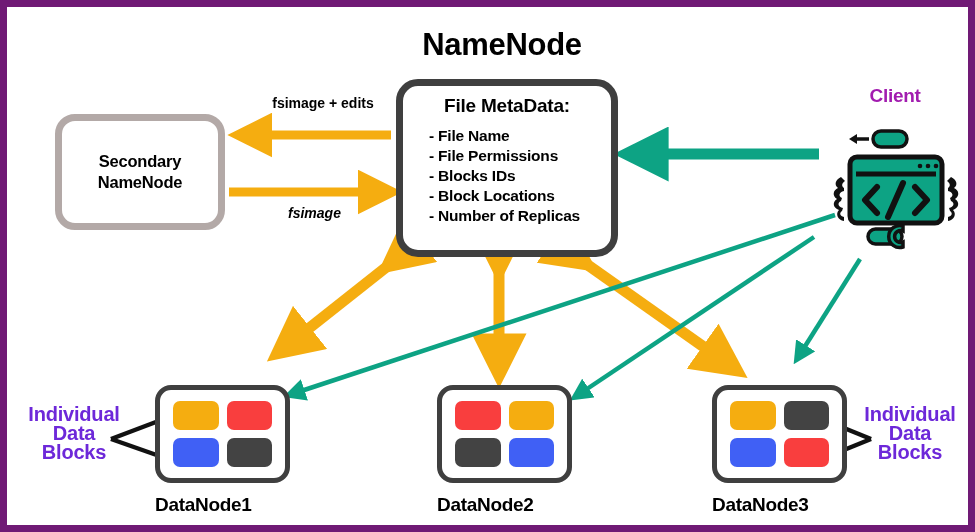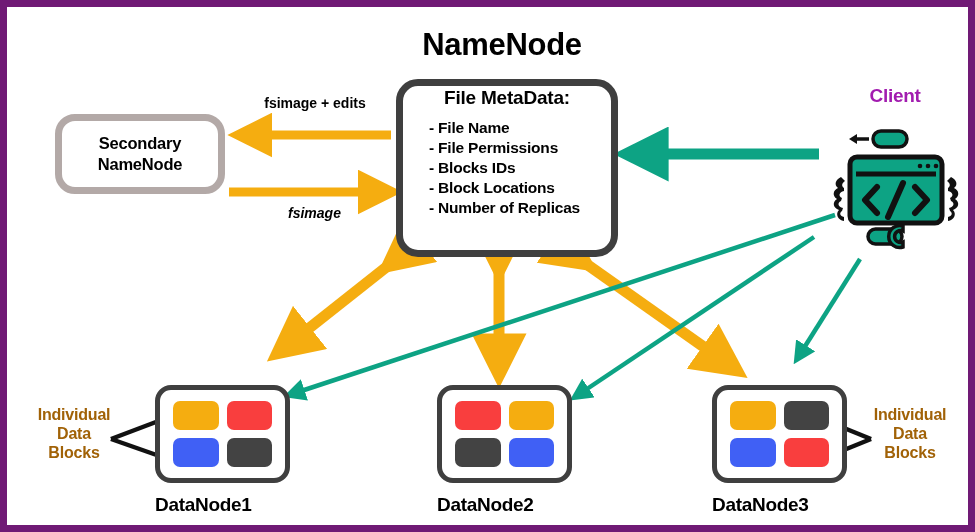--- a/index.html
+++ b/index.html
@@ -16,40 +16,40 @@
     position:absolute;left:330px;top:20px;width:330px;text-align:center;
     font-size:31px;font-weight:bold;color:#000;letter-spacing:-0.3px;
   }
   #namenode-box{
     left:389px;top:72px;width:222px;height:178px;
     background:#fff;border:7px solid #3f3f3f;border-radius:22px;
     z-index:5;
   }
   #metadata-title{
     text-align:center;font-size:19px;font-weight:bold;color:#000;
-    margin-top:1px;letter-spacing:-0.2px;
+    margin-top:9px;letter-spacing:-0.2px;
   }
   #metadata-list{margin:9px 0 0 26px;}
   .meta-item{
     font-size:15.5px;font-weight:bold;color:#000;line-height:20px;
     letter-spacing:-0.2px;white-space:nowrap;
   }
 
   
   #secondary-namenode-box{
-    left:48px;top:107px;width:170px;height:80px;
+    left:48px;top:107px;width:170px;height:116px;
     background:#fff;border:7px solid #b3a9a7;border-radius:20px;
     display:flex;align-items:center;justify-content:center;z-index:5;
   }
   #secondary-namenode-label{
     text-align:center;font-size:16.5px;font-weight:bold;color:#000;
     line-height:21px;letter-spacing:-0.2px;
   }
   #label-fsimage-edits{
-    position:absolute;left:228px;top:88px;width:160px;text-align:center;
+    position:absolute;left:236px;top:88px;width:160px;text-align:center;
     font-size:14px;font-weight:bold;color:#000;z-index:6;
   }
   #label-fsimage{
     position:absolute;left:235px;top:198px;width:145px;text-align:center;
     font-size:14px;font-weight:bold;color:#000;z-index:6;font-style:italic;
   }
 
   
   #client-title{
     position:absolute;left:813px;top:78px;width:150px;text-align:center;
@@ -71,21 +71,21 @@
   }
   #datanode1-box{left:148px;top:378px;}
   #datanode2-box{left:430px;top:378px;}
   #datanode3-box{left:705px;top:378px;}
   #datanode1-label{left:148px;top:487px;width:135px;}
   #datanode2-label{left:430px;top:487px;width:135px;}
   #datanode3-label{left:705px;top:487px;width:135px;}
 
   
   .idb-label{
-    position:absolute;font-size:16px;font-weight:bold;color:#a16207;
+    position:absolute;font-size:20px;font-weight:bold;color:#6d28d9;
     line-height:19px;text-align:center;letter-spacing:-0.2px;z-index:6;
   }
   #idb-left{left:12px;top:398px;width:110px;}
   #idb-right{left:848px;top:398px;width:110px;}
 </style>
 </head>
 <body>
 
 <div id="canvas">
 

